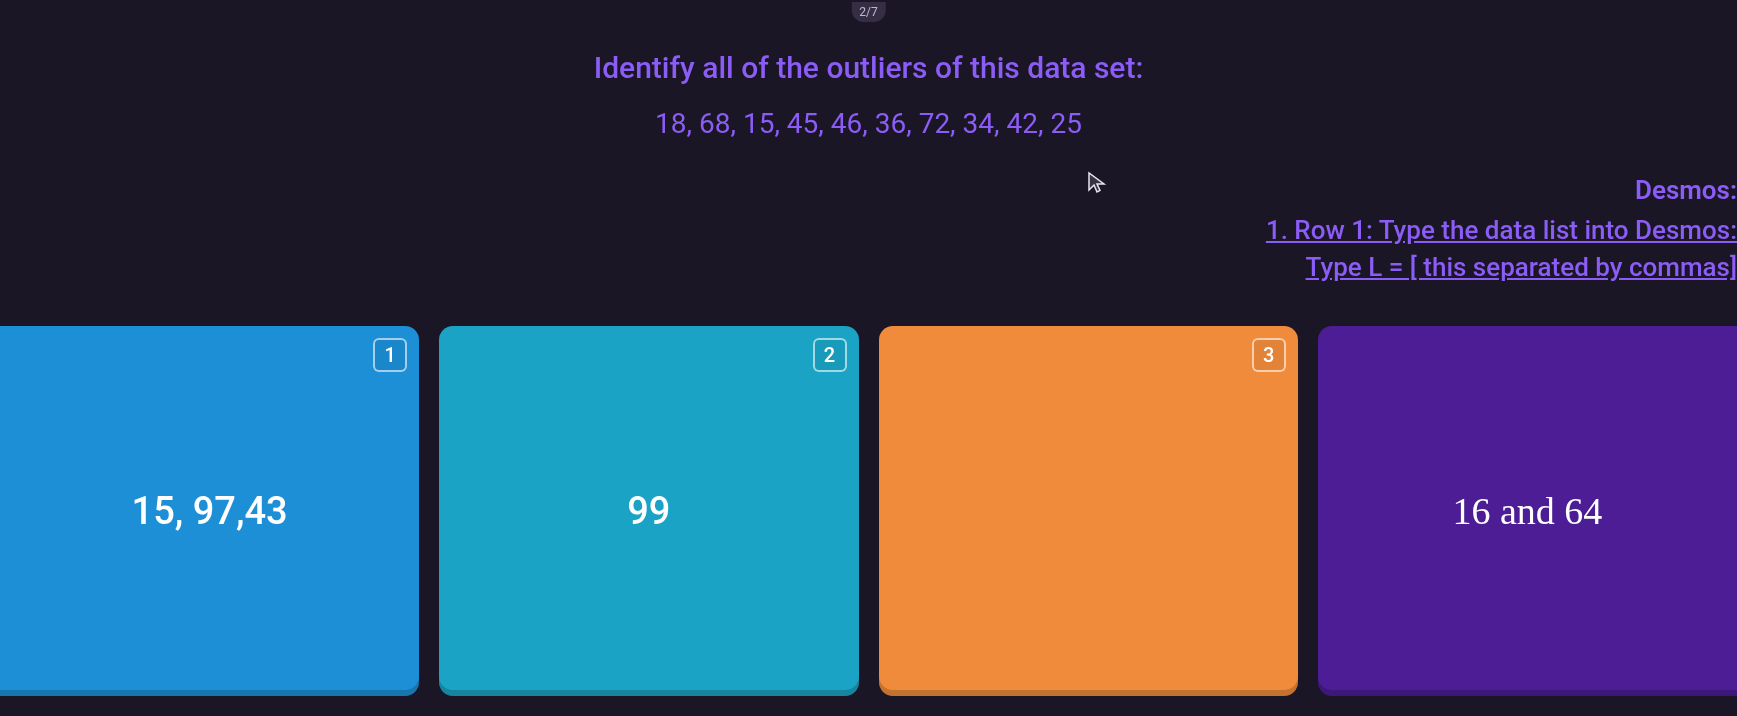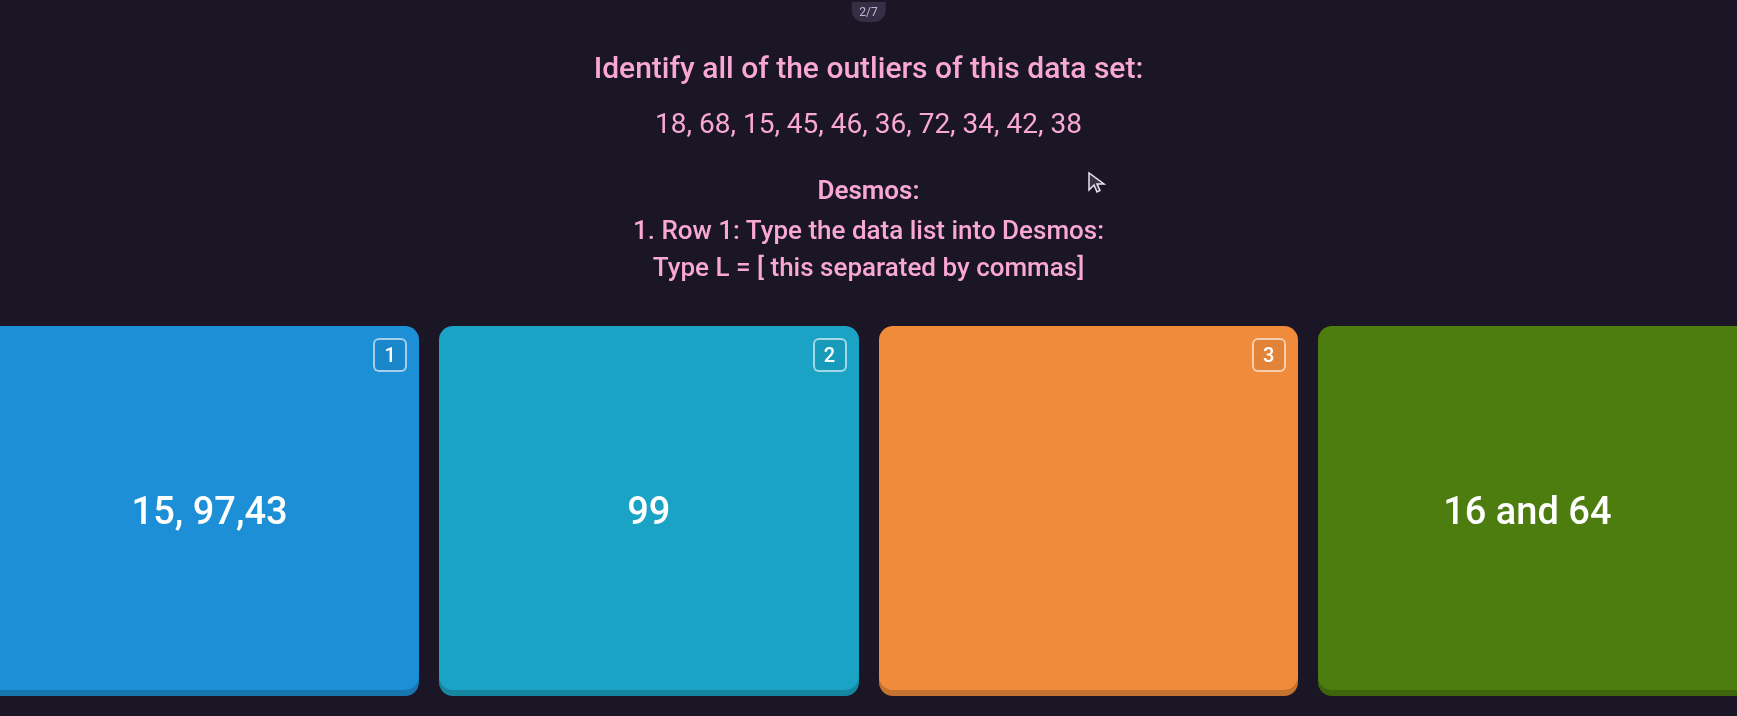--- a/index.html
+++ b/index.html
@@ -25,47 +25,49 @@
     background: rgba(80, 70, 100, 0.5);
     color: #c0b8d0;
     font-size: 12px;
     padding: 3px 8px;
     border-radius: 0 0 12px 12px;
   }
   
   .question-area {
     padding-top: 50px;
     text-align: center;
-    color: #f9a8d4;
+    color: #8b5cf6;
   }
   
   .question-title {
     font-size: 30px;
     font-weight: 500;
     margin-bottom: 22px;
   }
   
   .question-data {
     font-size: 28px;
     font-weight: 400;
     margin-bottom: 32px;
   }
   
   .instructions {
     font-size: 26px;
     line-height: 1.4;
+    text-align: right;
   }
   
   .instructions-heading {
     font-weight: 600;
     margin-bottom: 4px;
   }
   
   .instructions-line {
     font-weight: 500;
+    text-decoration: underline;
   }
   
   .answers-row {
     position: absolute;
     bottom: 0;
     left: 0;
     right: 0;
     display: flex;
     gap: 20px;
     padding: 0 0 20px 0;
@@ -94,23 +96,24 @@
   
   .answer-card.blue2 {
     background: #1aa3c4;
   }
   
   .answer-card.orange {
     background: #ef8b3b;
   }
   
   .answer-card.pink {
-    background: #4d7c0f;
+    background: #4c1d95;
     border-radius: 14px 0 0 14px;
     margin-right: 0;
+    font-family: Liberation Serif, serif;
   }
   
   .answer-number {
     position: absolute;
     top: 12px;
     right: 12px;
     width: 34px;
     height: 34px;
     border: 2px solid rgba(255,255,255,0.6);
     border-radius: 6px;
@@ -134,21 +137,21 @@
     height: 24px;
   }
 </style>
 </head>
 <body>
 
 <div class="page-indicator">2/7</div>
 
 <div class="question-area">
   <div class="question-title">Identify all of the outliers of this data set:</div>
-  <div class="question-data">18, 68, 15, 45, 46, 36, 72, 34, 42, 38</div>
+  <div class="question-data">18, 68, 15, 45, 46, 36, 72, 34, 42, 25</div>
   <div class="instructions">
     <div class="instructions-heading">Desmos:</div>
     <div class="instructions-line">1. Row 1: Type the data list into Desmos:</div>
     <div class="instructions-line">Type L = [ this separated by commas]</div>
   </div>
 </div>
 
 <div class="cursor-icon">
   <svg viewBox="0 0 24 24" fill="none" stroke="currentColor" stroke-width="1.5">
     <path d="M4 3 L4 20 L9 15 L12 22 L15 20.5 L12 14 L19 14 Z" fill="currentColor" fill-opacity="0.15"></path>

